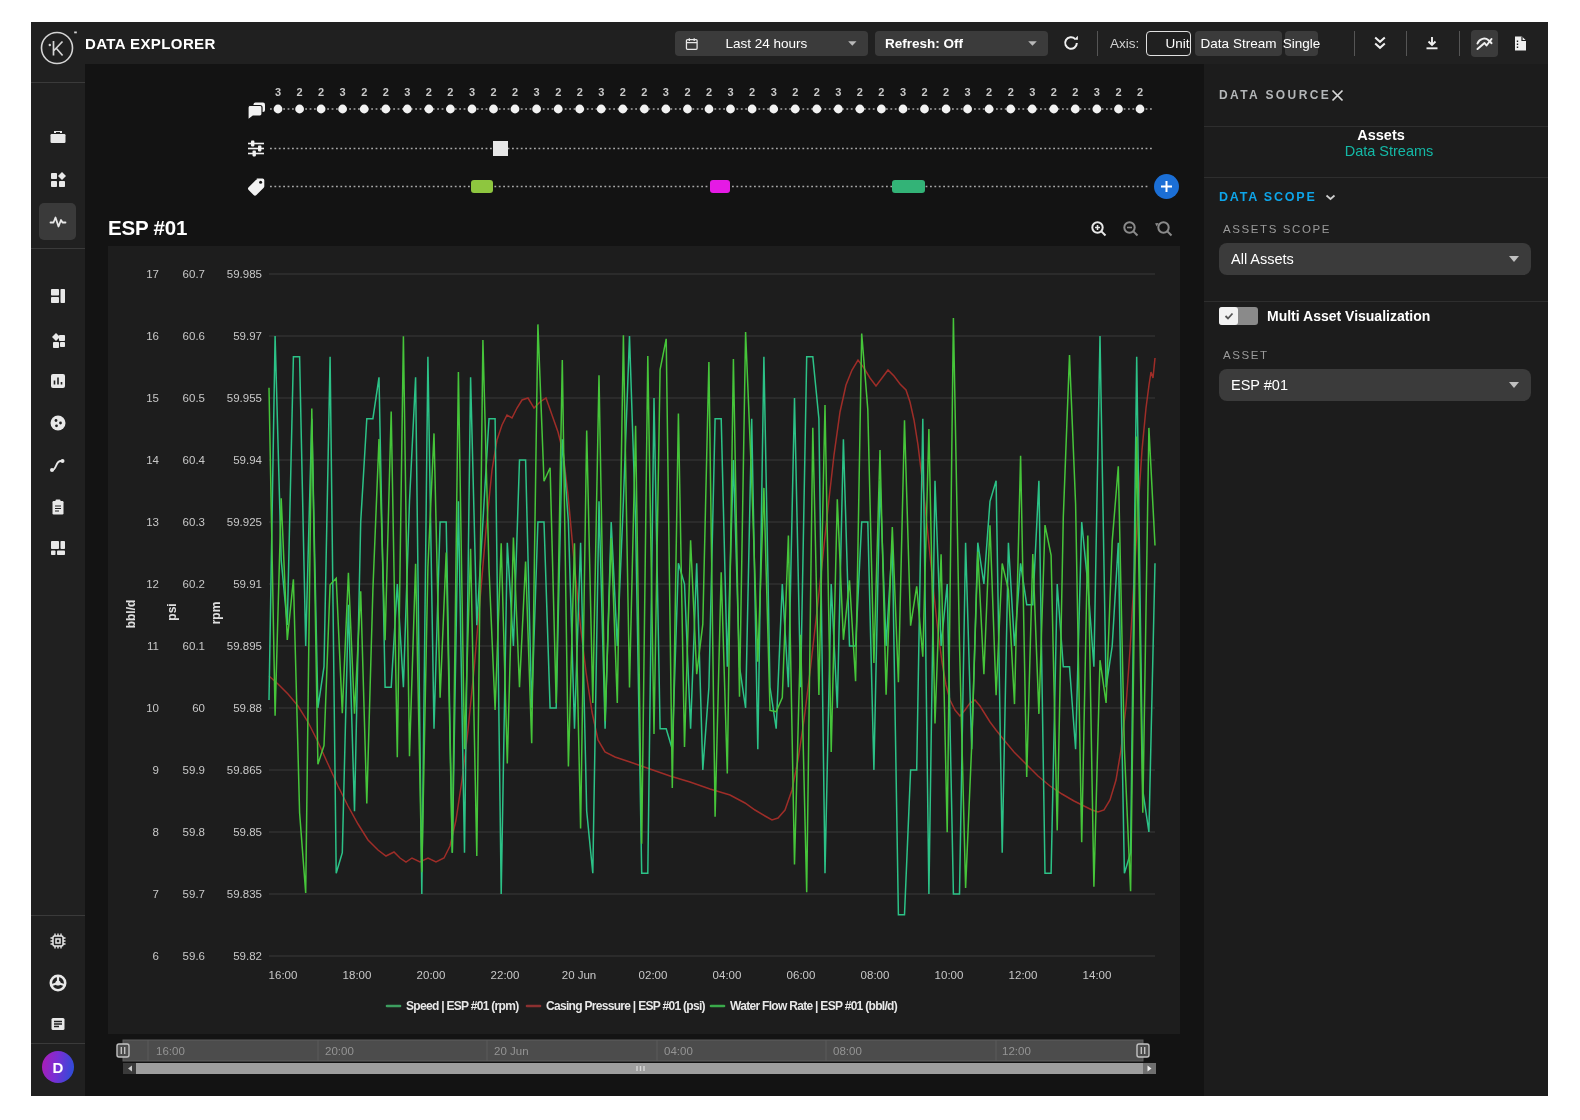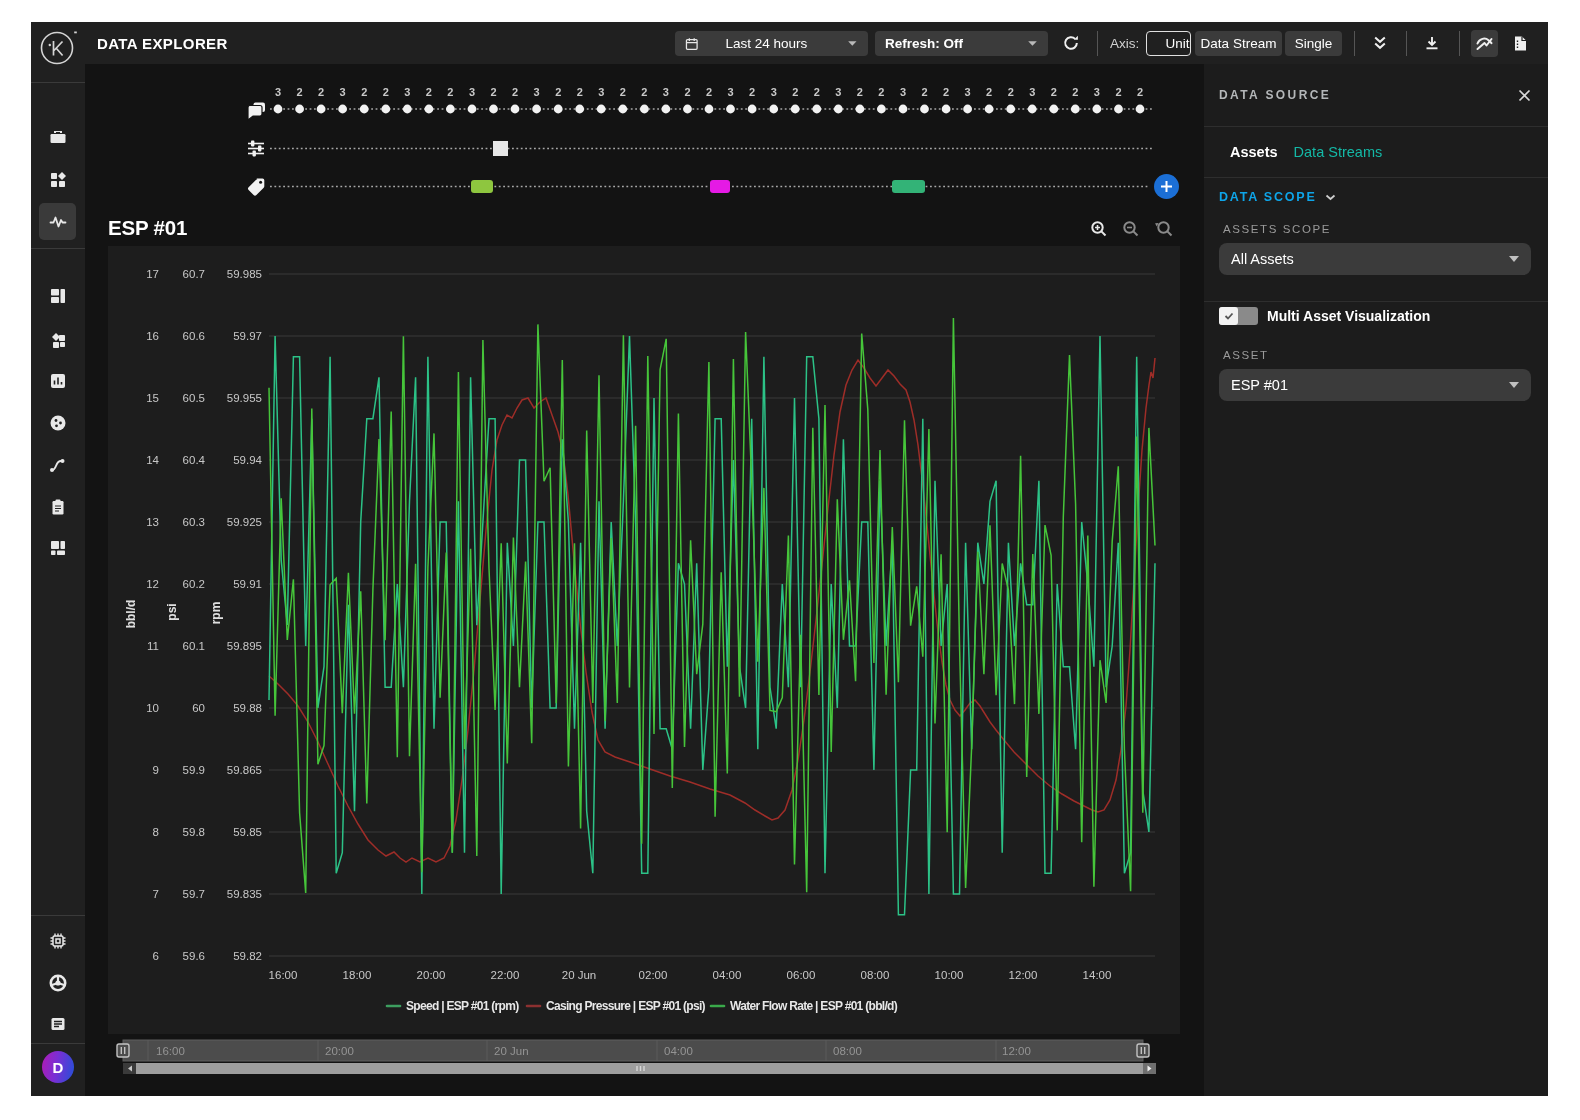--- a/index.html
+++ b/index.html
@@ -7,32 +7,32 @@
 .sidebar { position:absolute; left:0; top:0; width:54px; height:1074px; background:#202020; }
 .sb-logo { position:absolute; left:0; top:0; width:54px; height:61px; border-bottom:1px solid #3a3a3a; }
 .sb-div2 { position:absolute; left:0; top:226px; width:54px; border-bottom:1px solid #3a3a3a; }
 .sb-div3 { position:absolute; left:0; top:893px; width:54px; border-bottom:1px solid #3a3a3a; }
 .sb-div4 { position:absolute; left:0; top:1021px; width:54px; border-bottom:1px solid #3a3a3a; }
 .avatar { position:absolute; left:11px; top:1029px; width:32px; height:32px; border-radius:50%;
   background:linear-gradient(100deg,#b01bb4 0%,#7a2fd4 45%,#2350d8 100%); color:#fff; font-weight:bold;
   font-size:15px; display:flex; align-items:center; justify-content:center; }
 .topbar { position:absolute; left:54px; top:0; width:1463px; height:42px; background:#202020;
   display:flex; align-items:center; }
-.tb-title { color:#fff; font-weight:bold; font-size:15px; letter-spacing:0.4px; margin-left:12px; }
+.tb-title { color:#fff; font-weight:bold; font-size:15px; letter-spacing:0.4px; margin-left:0; }
 
 .tb-btn { position:absolute; top:9px; height:25px; background:#3b3b3b; border-radius:4px; color:#fff; font-size:13.5px;
   display:flex; align-items:center; padding:0 10px; white-space:nowrap;gap:20px; }
 .tb-btn .sp { flex:1; }
 .tb-btn.outline { background:transparent; border:1px solid #e0e0e0;padding-left:28px; }
 .vdiv { position:absolute; top:9px; width:1px; height:25px; background:#555; }
 .rpanel { position:absolute; left:1173px; top:42px; width:344px; height:1032px; background:#1c1c1c; }
-.rp-head { height:62px; display:flex; align-items:center; justify-content:space-between; padding:0 17px 0 15px;
+.rp-head { height:62px; display:flex; align-items:center; justify-content:flex-start; padding:0 17px 0 15px;
   color:#b4b7b9; font-size:12px; font-weight:bold; letter-spacing:2.4px; }
 .rp-divider { border-bottom:1px solid #2e2e2e; }
-.rp-tabs { height:50px; display:flex; align-items:center; padding-left:26px; font-size:14.5px; }
+.rp-tabs { height:50px; display:flex; align-items:center; padding-left:26px; font-size:14.5px;flex-direction:column; }
 .rp-tabs .t1 { color:#fff; font-weight:bold; margin-right:16px; }
 .rp-tabs .t2 { color:#14b8a6; }
 .rp-section { height:38px; display:flex; align-items:center; padding-left:15px; color:#0ea5e9;
   font-size:12.5px; font-weight:bold; letter-spacing:1.8px; }
 .rp-label { padding-left:19px; color:#9a9a9a; font-size:11.5px; letter-spacing:1.6px; margin-top:7px; }
 .rp-select { margin:8px 17px 0 15px; height:32px; background:#3b3b3b; border-radius:8px; color:#fff;
   font-size:14.5px; display:flex; align-items:center; padding:0 12px; justify-content:space-between; }
 .tri { width:0; height:0; border-left:5px solid transparent; border-right:5px solid transparent;
   border-top:6px solid #c0c0c0; }
 .rp-toggle { display:flex; align-items:center; margin:5px 0 0 15px; color:#fff; font-size:14px; font-weight:bold; }
@@ -303,21 +303,21 @@
         <path d="M15 1.6 v3.8 h-3.8 z" fill="#f0f0f0"></path>
       </svg>
   <div class="vdiv" style="left:1012px"></div>
   <span style="position:absolute;left:1025px;top:14px;color:#d0d0d0;font-size:13.5px">Axis:</span>
   <div class="tb-btn outline" style="left:1061px;width:45px;justify-content:center">
         <span>Unit</span>
       </div>
   <div class="tb-btn" style="left:1110px;width:87px;justify-content:center">
         <span>Data Stream</span>
       </div>
-  <div class="tb-btn" style="left:1200px;width:57px;justify-content:center">
+  <div class="tb-btn" style="left:1200px;width:33px;justify-content:center">
         <span>Single</span>
       </div>
   <div class="vdiv" style="left:1269px"></div>
   <svg width="16" height="16" viewBox="0 0 16 16" style="position:absolute;left:1287px;top:13px">
         <g fill="none" stroke="#f0f0f0" stroke-width="2">
           <path d="M3.2 2.5 l4.8 4.3 l4.8 -4.3"></path>
           <path d="M3.2 8.5 l4.8 4.3 l4.8 -4.3"></path>
         </g>
       </svg>
   <div class="vdiv" style="left:1321px"></div>

